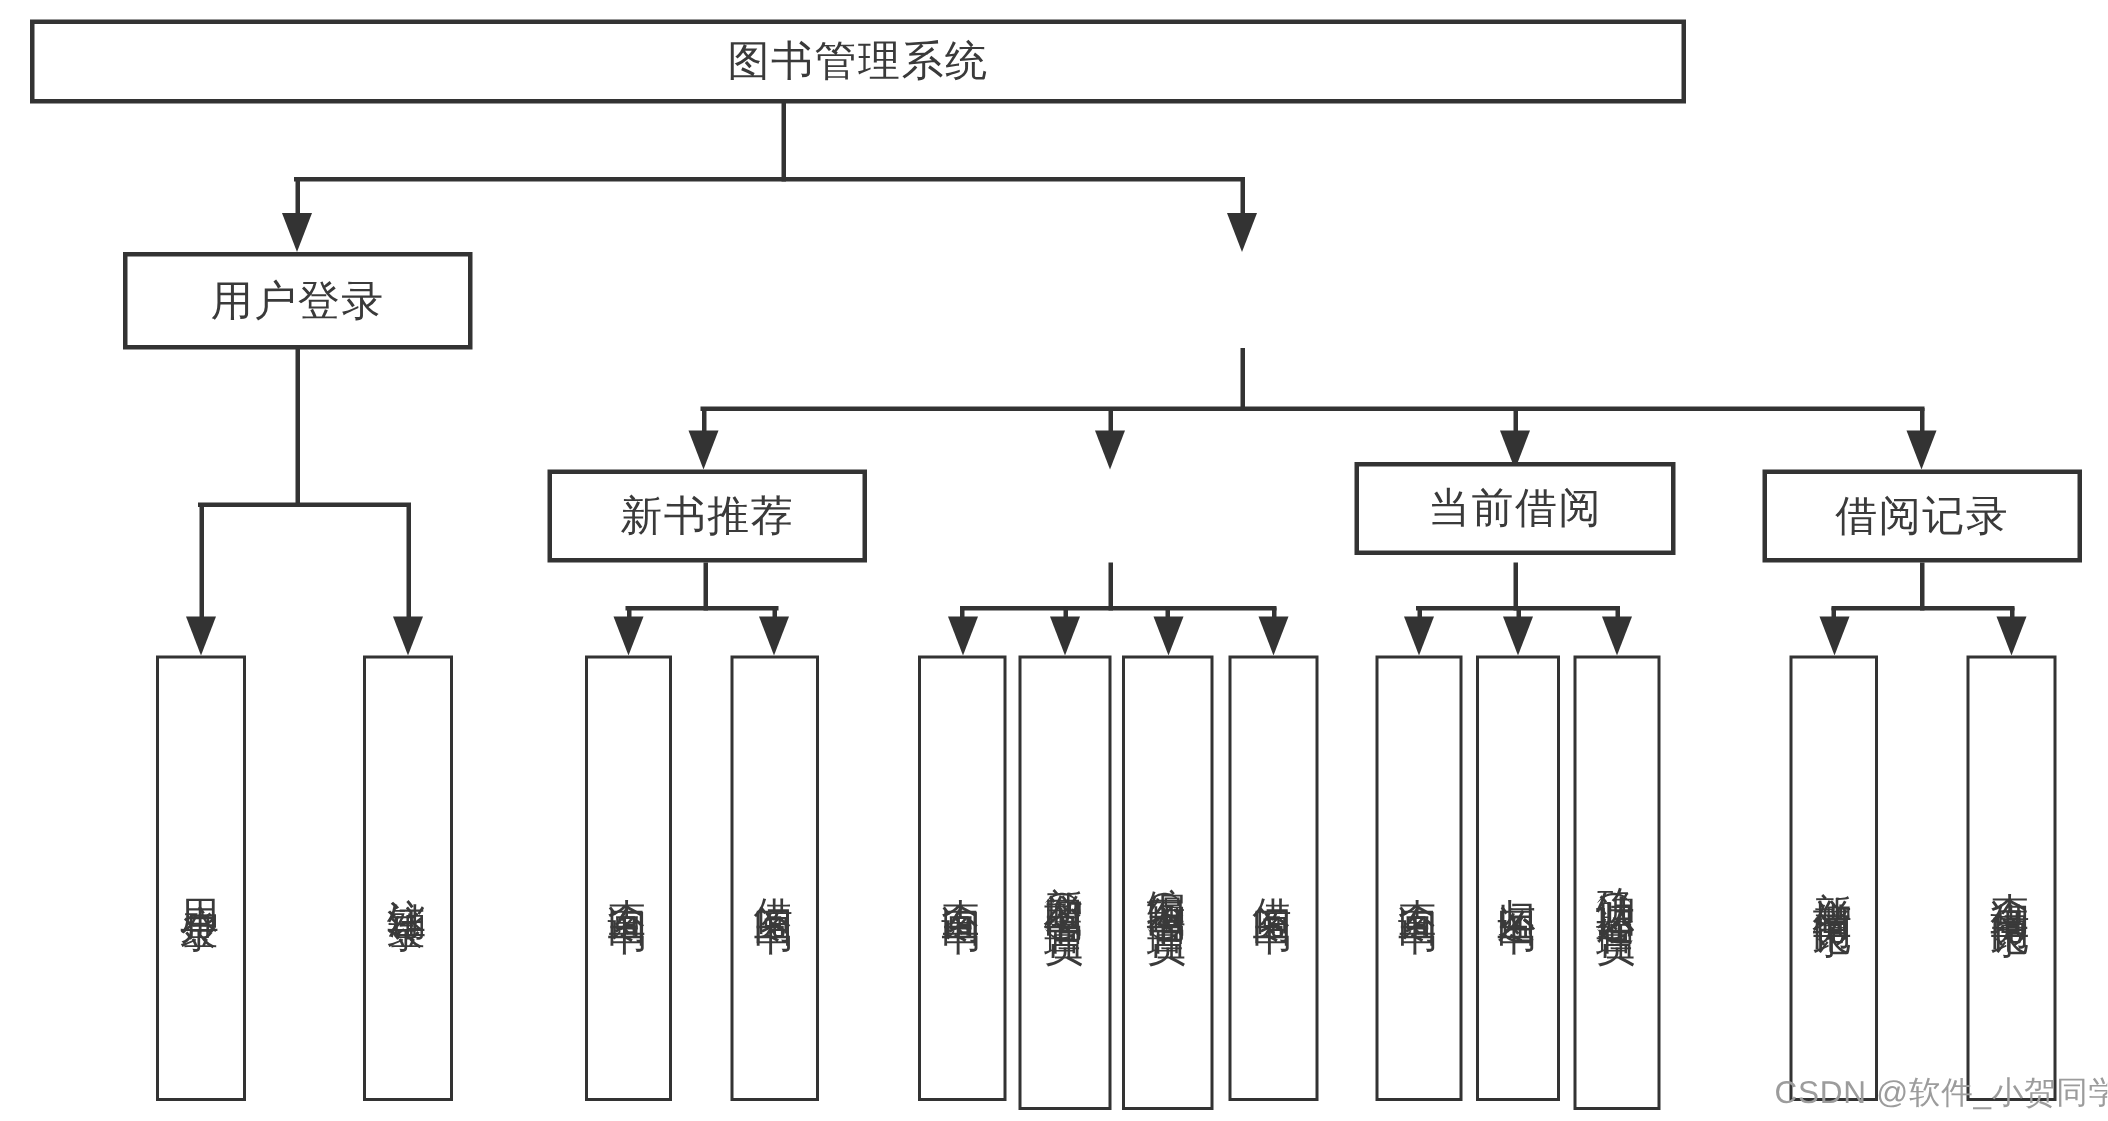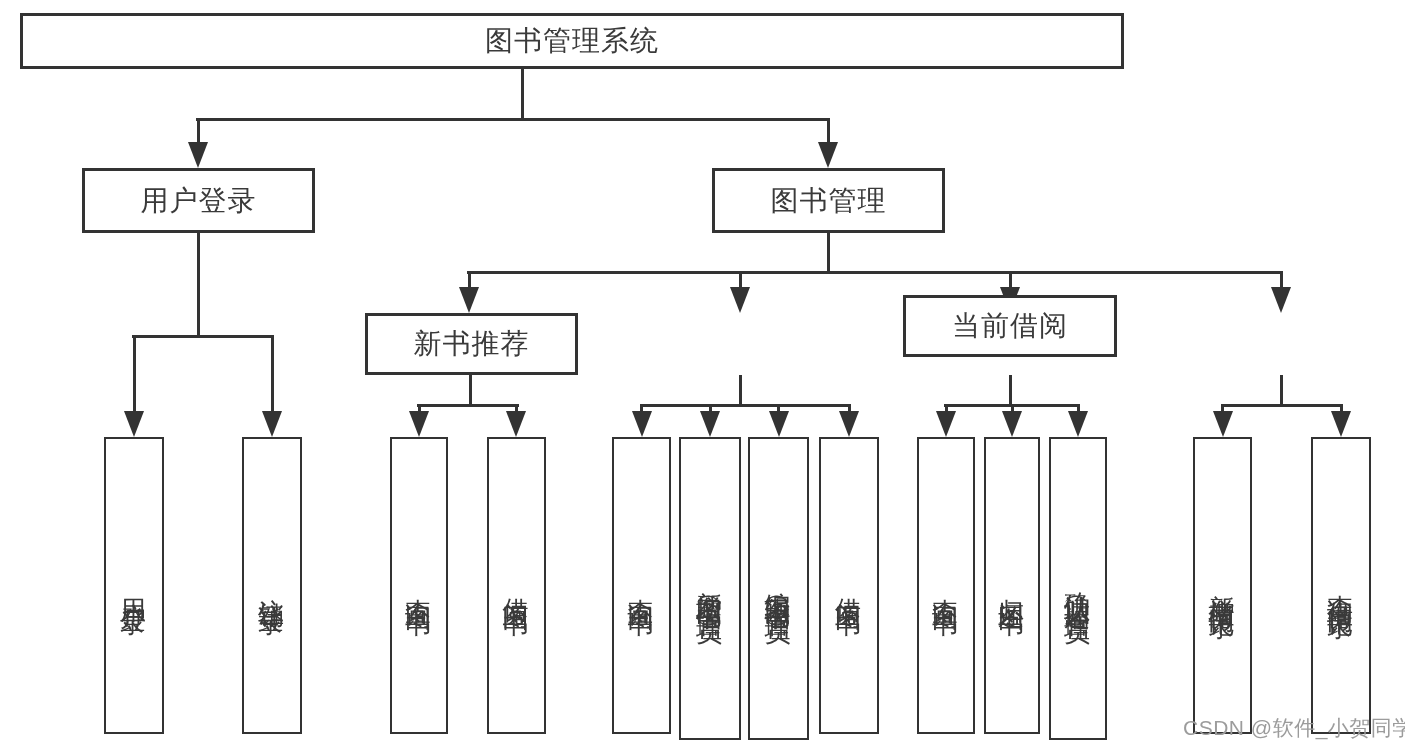--- a/index.html
+++ b/index.html
@@ -64,23 +64,20 @@
   <div class="vl" style="left:521px;top:68px;height:53px"></div>
   <div class="hl" style="left:196px;top:118px;width:634px"></div>
   <div class="vl" style="left:196.5px;top:119px;height:26px"></div>
   <div class="arrow" style="left:188px;top:142px"></div>
   <div class="vl" style="left:826.5px;top:119px;height:26px"></div>
   <div class="arrow" style="left:818px;top:142px"></div>
 
   <div class="box" style="left:82px;top:168px;width:233px;height:65px">
     <span>用户登录</span>
   </div>
-  <div class="box" style="left:712px;top:168px;width:233px;height:65px">
-    <span>图书管理</span>
-  </div>
 
   <div class="vl" style="left:196.5px;top:232px;height:106px"></div>
   <div class="hl" style="left:132px;top:335px;width:142px"></div>
   <div class="vl" style="left:132.5px;top:336px;height:78px"></div>
   <div class="arrow" style="left:124px;top:411px"></div>
   <div class="vl" style="left:270.5px;top:336px;height:78px"></div>
   <div class="arrow" style="left:262px;top:411px"></div>
 
   <div class="vl" style="left:826.5px;top:232px;height:42px"></div>
   <div class="hl" style="left:467px;top:271px;width:816px"></div>
@@ -89,22 +86,25 @@
   <div class="vl" style="left:738.5px;top:272px;height:18px"></div>
   <div class="arrow" style="left:730px;top:287px"></div>
   <div class="vl" style="left:1008.5px;top:272px;height:18px"></div>
   <div class="arrow" style="left:1000px;top:287px"></div>
   <div class="vl" style="left:1279.5px;top:272px;height:18px"></div>
   <div class="arrow" style="left:1271px;top:287px"></div>
 
   <div class="box" style="left:365px;top:313px;width:213px;height:62px">
     <span>新书推荐</span>
   </div>
-  <div class="box" style="left:903px;top:295px;width:214px;height:62px">
+  <div class="box" style="left:903px;top:308px;width:214px;height:62px">
     <span>当前借阅</span>
+  </div>
+  <div class="box" style="left:1175px;top:313px;width:213px;height:62px">
+    <span>借阅记录</span>
   </div>
 
   <div class="vl" style="left:468.5px;top:375px;height:32px"></div>
   <div class="hl" style="left:417px;top:404px;width:102px"></div>
   <div class="vl" style="left:417.5px;top:405px;height:9px"></div>
   <div class="arrow" style="left:409px;top:411px"></div>
   <div class="vl" style="left:514.5px;top:405px;height:9px"></div>
   <div class="arrow" style="left:506px;top:411px"></div>
 
   <div class="vl" style="left:738.5px;top:375px;height:32px"></div>

